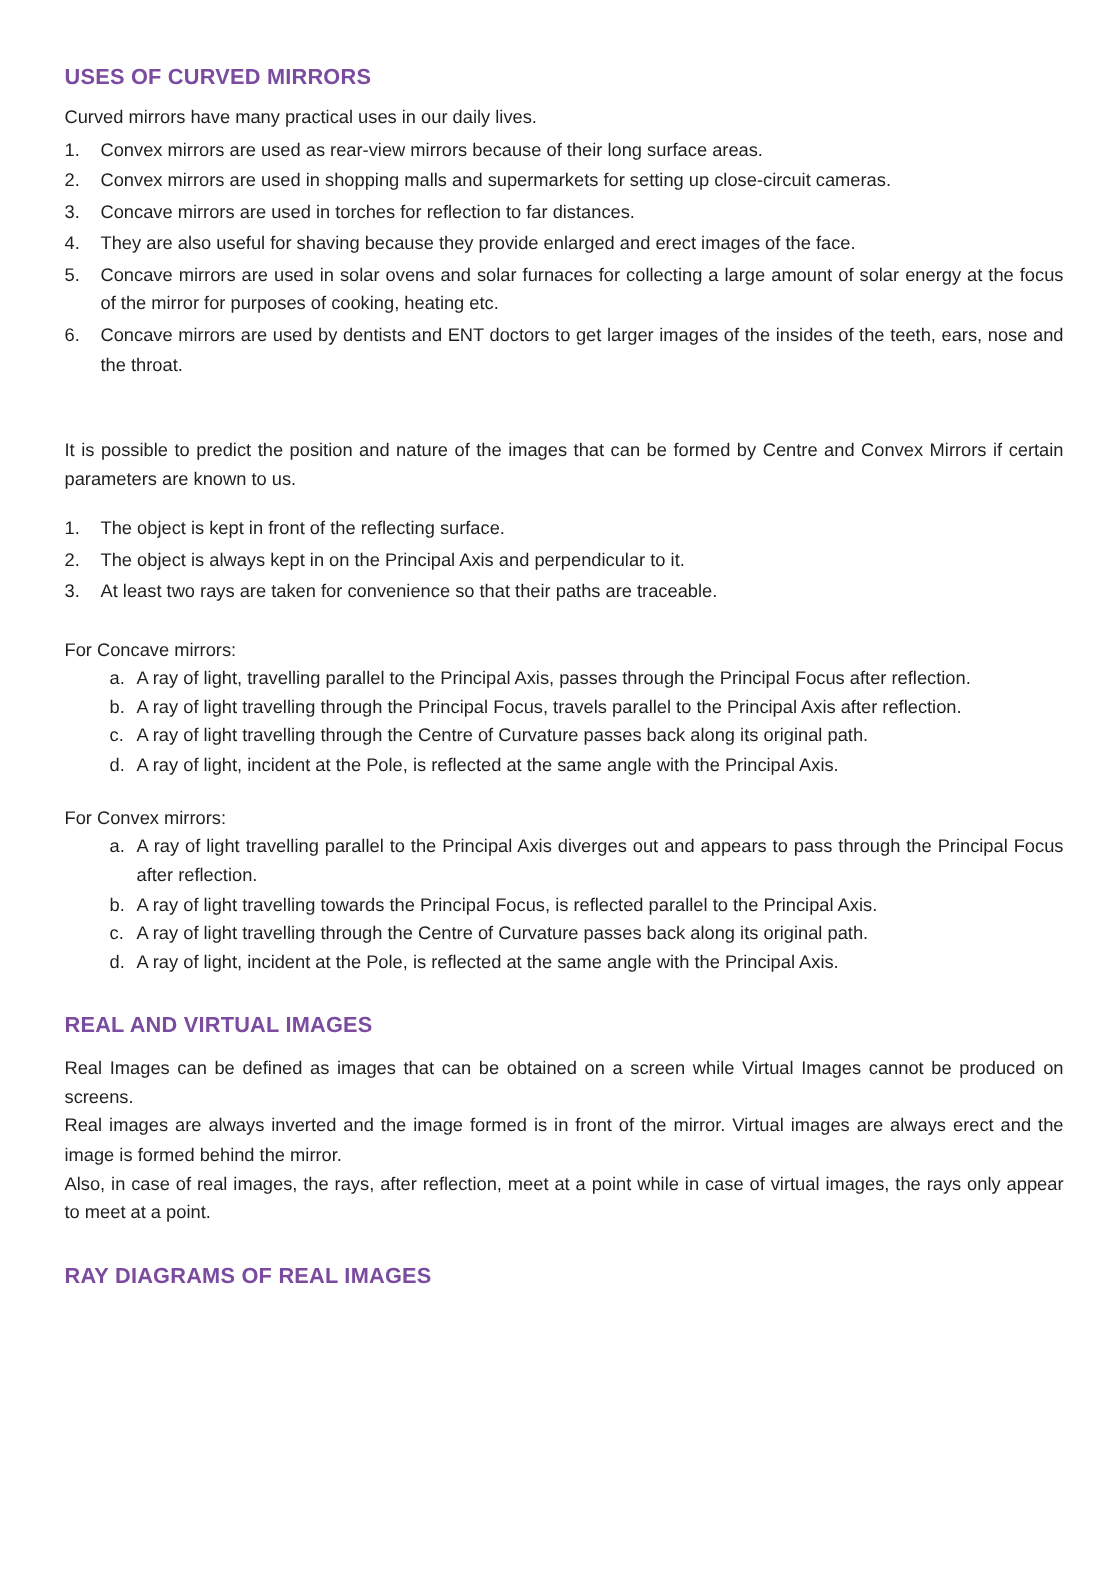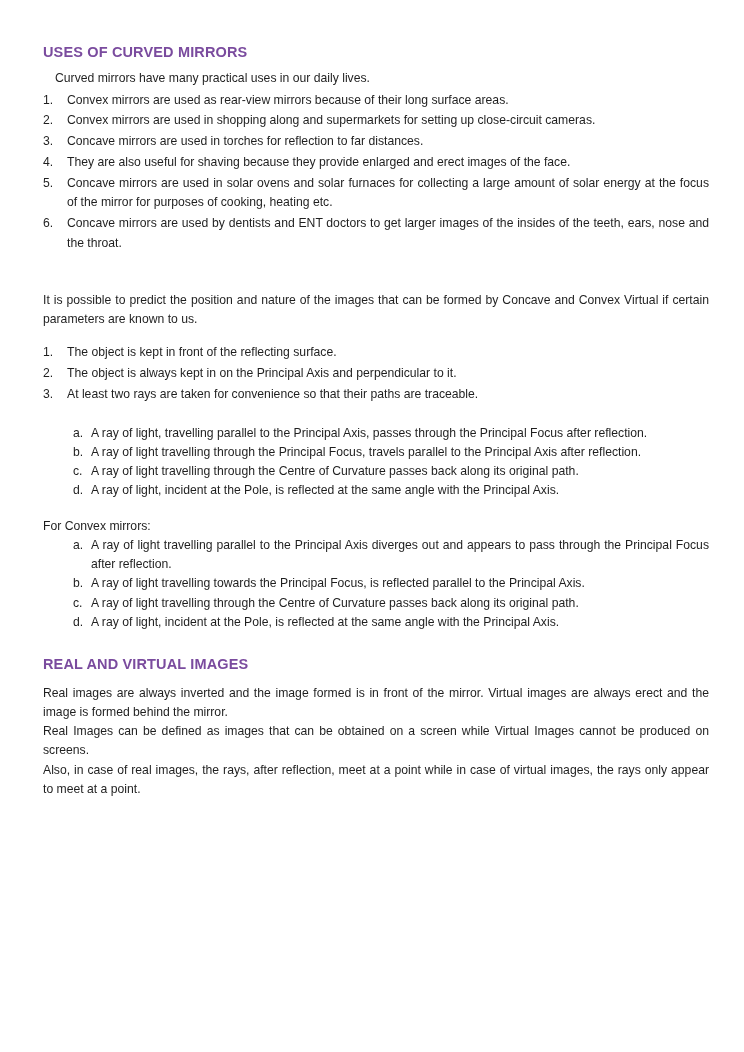--- a/index.html
+++ b/index.html
@@ -38,21 +38,21 @@
     padding: 0;
     line-height: 1.2;
   }
   .para {
     font-size: 12.2px;
     line-height: 1.58;
     margin: 0;
     text-align: justify;
     color: #1f1f1f;
   }
-  .para.nojust { text-align: left; margin-left: 12px; }
+  .para.nojust { text-align: left; }
   .spacer-2 { height: 2px; }
   .spacer-8 { height: 8px; }
   .spacer-10 { height: 10px; }
   .spacer-14 { height: 14px; }
   .spacer-16 { height: 16px; }
   .spacer-18 { height: 18px; }
   .spacer-20 { height: 20px; }
   .spacer-24 { height: 24px; }
   .spacer-26 { height: 26px; }
 
@@ -118,21 +118,21 @@
     <div class="spacer-8"></div>
     <p class="para nojust">Curved mirrors have many practical uses in our daily lives.</p>
     <div class="spacer-2"></div>
     <ol class="num-list">
       <li>
         <span class="marker">1.</span>
         <span class="li-text">Convex mirrors are used as rear-view mirrors because of their long surface areas.</span>
       </li>
       <li>
         <span class="marker">2.</span>
-        <span class="li-text">Convex mirrors are used in shopping along and supermarkets for setting up close-circuit cameras.</span>
+        <span class="li-text">Convex mirrors are used in shopping malls and supermarkets for setting up close-circuit cameras.</span>
       </li>
       <li>
         <span class="marker">3.</span>
         <span class="li-text">Concave mirrors are used in torches for reflection to far distances.</span>
       </li>
       <li>
         <span class="marker">4.</span>
         <span class="li-text">They are also useful for shaving because they provide enlarged and erect images of the face.</span>
       </li>
       <li>
@@ -141,41 +141,42 @@
       </li>
       <li>
         <span class="marker">6.</span>
         <span class="li-text">Concave mirrors are used by dentists and ENT doctors to get larger images of the insides of the teeth, ears, nose and the throat.</span>
       </li>
     </ol>
 
     <div class="spacer-26"></div>
 
     <div class="spacer-10"></div>
-    <p class="para">It is possible to predict the position and nature of the images that can be formed by Concave and Convex Virtual if certain parameters are known to us.</p>
+    <p class="para">It is possible to predict the position and nature of the images that can be formed by Centre and Convex Mirrors if certain parameters are known to us.</p>
 
     <div class="spacer-14"></div>
 
     <ol class="num-list">
       <li>
         <span class="marker">1.</span>
         <span class="li-text">The object is kept in front of the reflecting surface.</span>
       </li>
       <li>
         <span class="marker">2.</span>
         <span class="li-text">The object is always kept in on the Principal Axis and perpendicular to it.</span>
       </li>
       <li>
         <span class="marker">3.</span>
         <span class="li-text">At least two rays are taken for convenience so that their paths are traceable.</span>
       </li>
     </ol>
 
     <div class="spacer-18"></div>
 
+    <p class="label-line">For Concave mirrors:</p>
     <ol class="alpha-list">
       <li>
         <span class="marker">a.</span>
         <span class="li-text">A ray of light, travelling parallel to the Principal Axis, passes through the Principal Focus after reflection.</span>
       </li>
       <li>
         <span class="marker">b.</span>
         <span class="li-text">A ray of light travelling through the Principal Focus, travels parallel to the Principal Axis after reflection.</span>
       </li>
       <li>
@@ -207,22 +208,23 @@
       <li>
         <span class="marker">d.</span>
         <span class="li-text">A ray of light, incident at the Pole, is reflected at the same angle with the Principal Axis.</span>
       </li>
     </ol>
 
     <div class="spacer-24"></div>
 
     <h2 class="section-heading">REAL AND VIRTUAL IMAGES</h2>
     <div class="spacer-10"></div>
+    <p class="para">Real Images can be defined as images that can be obtained on a screen while Virtual Images cannot be produced on screens.</p>
     <p class="para">Real images are always inverted and the image formed is in front of the mirror. Virtual images are always erect and the image is formed behind the mirror.</p>
-    <p class="para">Real Images can be defined as images that can be obtained on a screen while Virtual Images cannot be produced on screens.</p>
     <p class="para">Also, in case of real images, the rays, after reflection, meet at a point while in case of virtual images, the rays only appear to meet at a point.</p>
 
     <div class="spacer-24"></div>
 
+    <h2 class="section-heading">RAY DIAGRAMS OF REAL IMAGES</h2>
     <div class="spacer-20"></div>
 
   </div>
 </div>
 
 </body></html>

